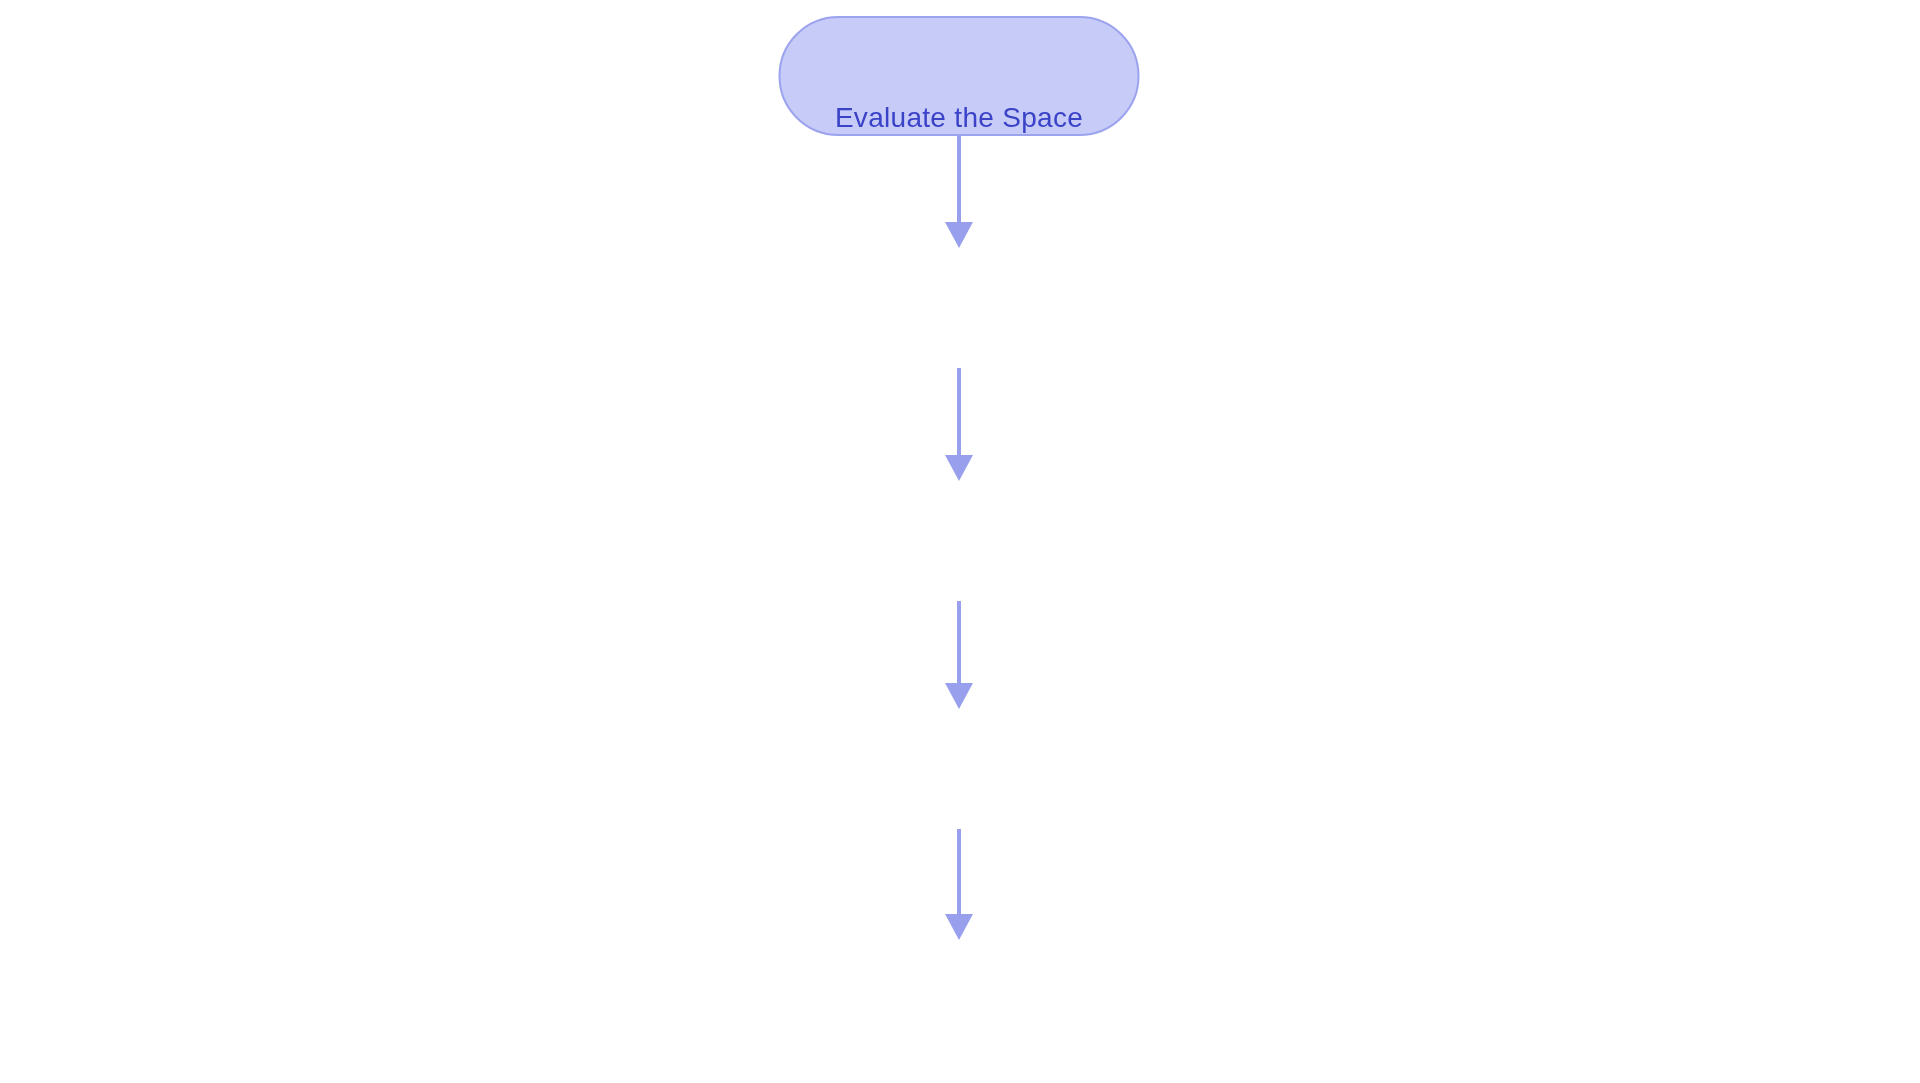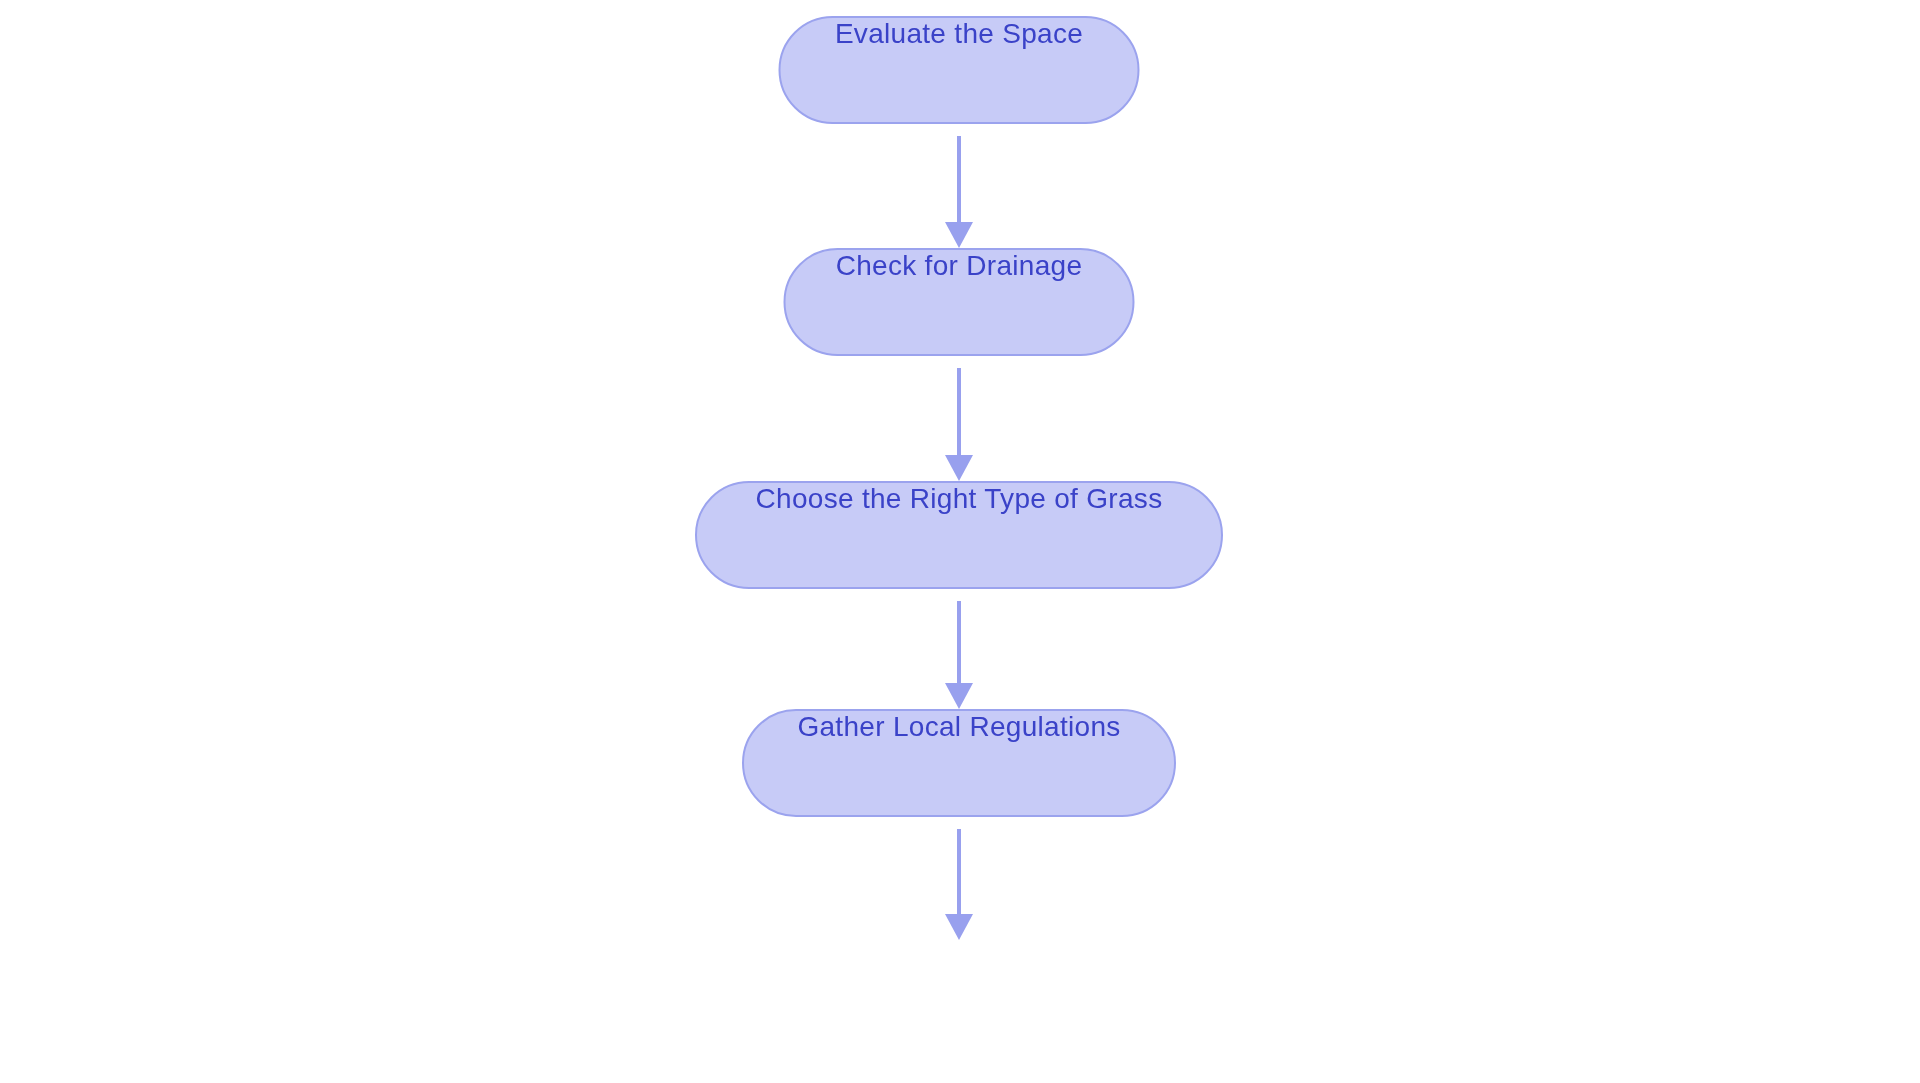--- a/index.html
+++ b/index.html
@@ -12,28 +12,28 @@
     width: 1920px;
     height: 1083px;
     background: var(--page-bg, #ffffff);
     overflow: hidden;
     font-family: "Liberation Sans", "DejaVu Sans", sans-serif;
   }
   .node {
     position: absolute;
     left: 959px;
     transform: translateX(-50%);
-    height: 108px;
+    height: 120px;
     box-sizing: border-box;
     border-radius: 60px;
     background: var(--node-fill, #c7cbf7);
     border: 2px solid var(--node-border, #9ba3ee);
     color: var(--node-text, #3a42c8);
     display: flex;
-    align-items: flex-start;
+    align-items: flex-end;
     justify-content: center;
     font-size: 28px;
     font-weight: 400;
     letter-spacing: 0.3px;
     white-space: nowrap;
   }
   .node-1 { top: 16px;  width: 361px; }
   .node-2 { top: 248px; width: 351px; }
   .node-3 { top: 481px; width: 528px; }
   .node-4 { top: 709px; width: 434px; }
@@ -74,41 +74,32 @@
 
   <div class="node node-1">
     <span>Evaluate the Space</span>
   </div>
 
   <div class="arrow arrow-1">
     <span class="shaft"></span>
     <span class="head"></span>
   </div>
 
-  <div class="node node-2">
-    <span>Check for Drainage</span>
-  </div>
 
   <div class="arrow arrow-2">
     <span class="shaft"></span>
     <span class="head"></span>
   </div>
 
-  <div class="node node-3">
-    <span>Choose the Right Type of Grass</span>
-  </div>
 
   <div class="arrow arrow-3">
     <span class="shaft"></span>
     <span class="head"></span>
   </div>
 
-  <div class="node node-4">
-    <span>Gather Local Regulations</span>
-  </div>
 
   <div class="arrow arrow-4">
     <span class="shaft"></span>
     <span class="head"></span>
   </div>
 
 
 </div>
 
 </body></html>

